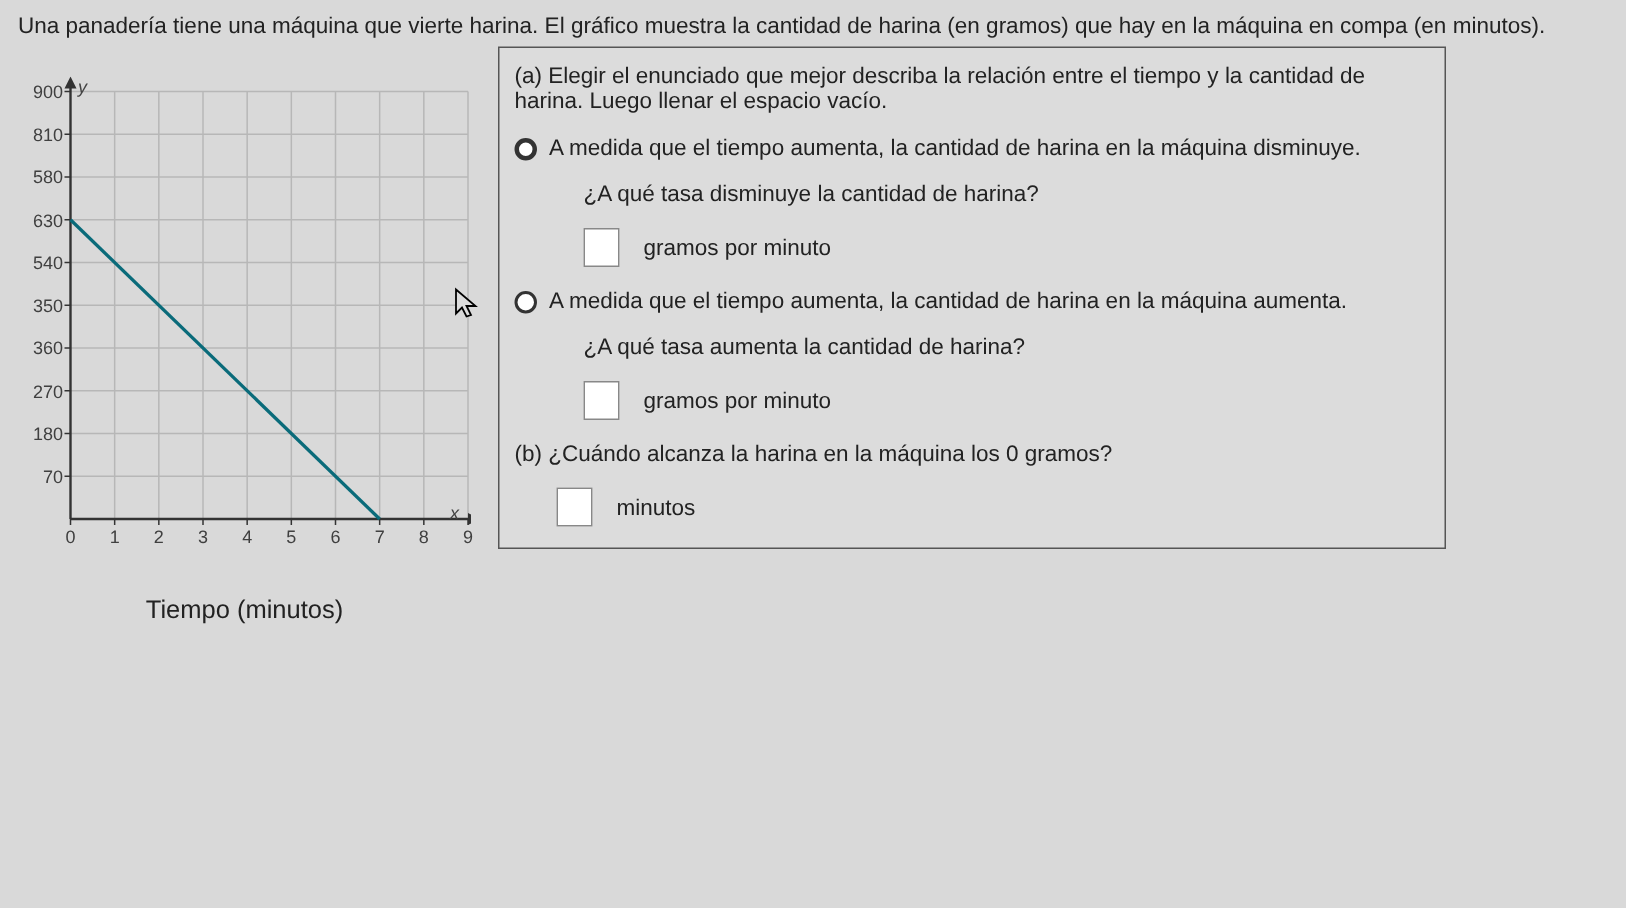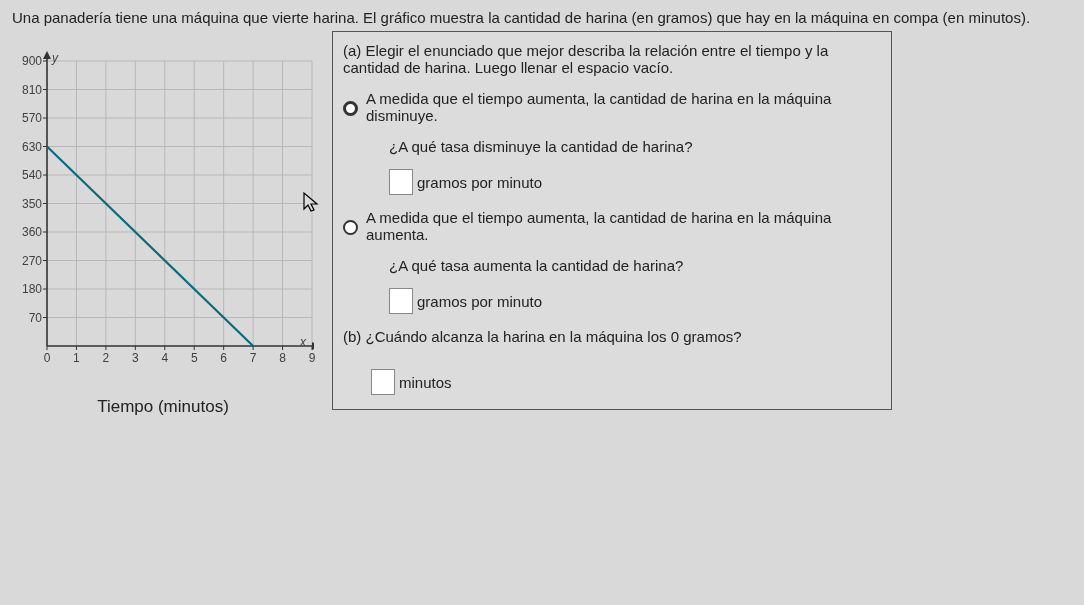--- a/index.html
+++ b/index.html
@@ -24,31 +24,31 @@
   .tick.y { right: 272px; transform: translateY(-50%); text-align:right; width:30px; }
   .tick.x { top: 300px; transform: translateX(-50%); }
   .axis-letter { position:absolute; font-size:12px; color:#444; font-style:italic; }
   .xlabel { font-size: 17px; margin-top: 6px; }
   .right-col { flex: 1; }
   .qbox {
     border: 1px solid #555;
     background: #dcdcdc;
     padding: 10px 10px 14px 10px;
     display: flex; flex-direction: column; gap: 14px;
-    width: 560px;
+    width: 632px;
   }
   .part-a-prompt { }
   .opt { display:flex; align-items:center; gap:8px; }
   .radio {
     width:15px; height:15px; border:2px solid #333; border-radius:50%;
     flex-shrink:0; margin-top:2px; background:#fff;
   }
   .radio.thick { border-width:3px; }
   .sub { margin-left: 46px; }
-  .rate-row { display:flex; align-items:center; gap:4px; }
+  .rate-row { display:flex; align-items:center; gap:16px; }
   .field {
     width: 24px; height: 26px; border:1px solid #888; background:#fff;
     display:inline-block;
   }
   .cursor-icon { position:absolute; pointer-events:none; }
 </style>
 </head>
 <body>
 
 <div class="problem-text">Una panadería tiene una máquina que vierte harina. El gráfico muestra la cantidad de harina (en gramos) que hay en la máquina en compa (en minutos).</div>
@@ -111,21 +111,21 @@
         <svg class="cursor-icon" width="18" height="22" style="left:290px; top:140px;">
           <path d="M2 2 L2 18 L6 14 L9 20 L12 19 L9 13 L15 13 Z" fill="#dcdcdc" stroke="#000" stroke-width="1.2"></path>
         </svg>
       <div class="tick y" style="top: 266.5px;">70</div>
           <div class="tick y" style="top: 238px;">180</div>
           <div class="tick y" style="top: 209.5px;">270</div>
           <div class="tick y" style="top: 181px;">360</div>
           <div class="tick y" style="top: 152.5px;">350</div>
           <div class="tick y" style="top: 124px;">540</div>
           <div class="tick y" style="top: 95.5px;">630</div>
-          <div class="tick y" style="top: 67px;">570</div>
+          <div class="tick y" style="top: 67px;">580</div>
           <div class="tick y" style="top: 38.5px;">810</div>
           <div class="tick y" style="top: 10px;">900</div>
           <div class="tick x" style="left: 35px;">0</div>
           <div class="tick x" style="left: 64.4444px;">1</div>
           <div class="tick x" style="left: 93.8889px;">2</div>
           <div class="tick x" style="left: 123.333px;">3</div>
           <div class="tick x" style="left: 152.778px;">4</div>
           <div class="tick x" style="left: 182.222px;">5</div>
           <div class="tick x" style="left: 211.667px;">6</div>
           <div class="tick x" style="left: 241.111px;">7</div>
@@ -155,21 +155,21 @@
         <span class="radio"></span>
         <span>A medida que el tiempo aumenta, la cantidad de harina en la máquina aumenta.</span>
       </div>
       <div class="sub">¿A qué tasa aumenta la cantidad de harina?</div>
       <div class="sub rate-row">
         <span class="field"></span>
         <span>gramos por minuto</span>
       </div>
 
       <div>(b) ¿Cuándo alcanza la harina en la máquina los 0 gramos?</div>
-      <div class="rate-row" style="margin-left:28px;margin-top:10px;">
+      <div class="rate-row" style="margin-left:28px;">
         <span class="field"></span>
         <span>minutos</span>
       </div>
 
     </div>
   </div>
 
 </div>
 
 </body></html>

